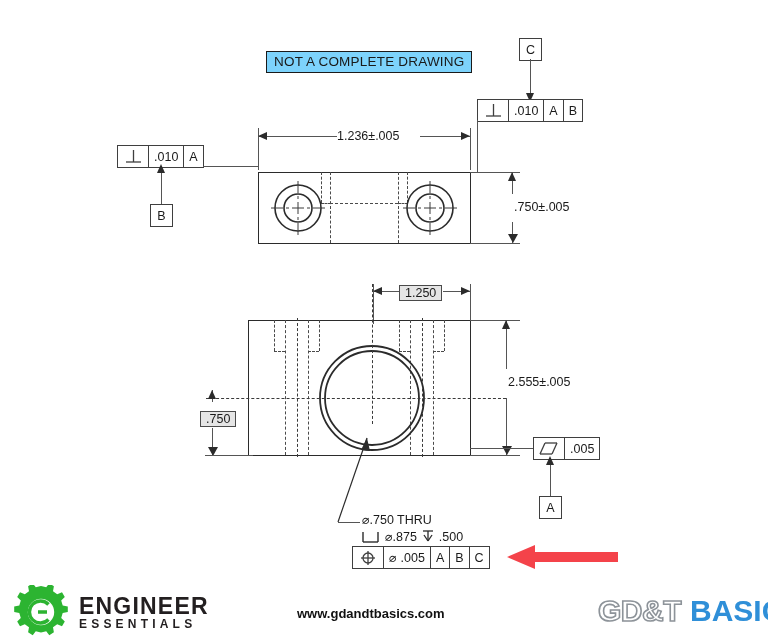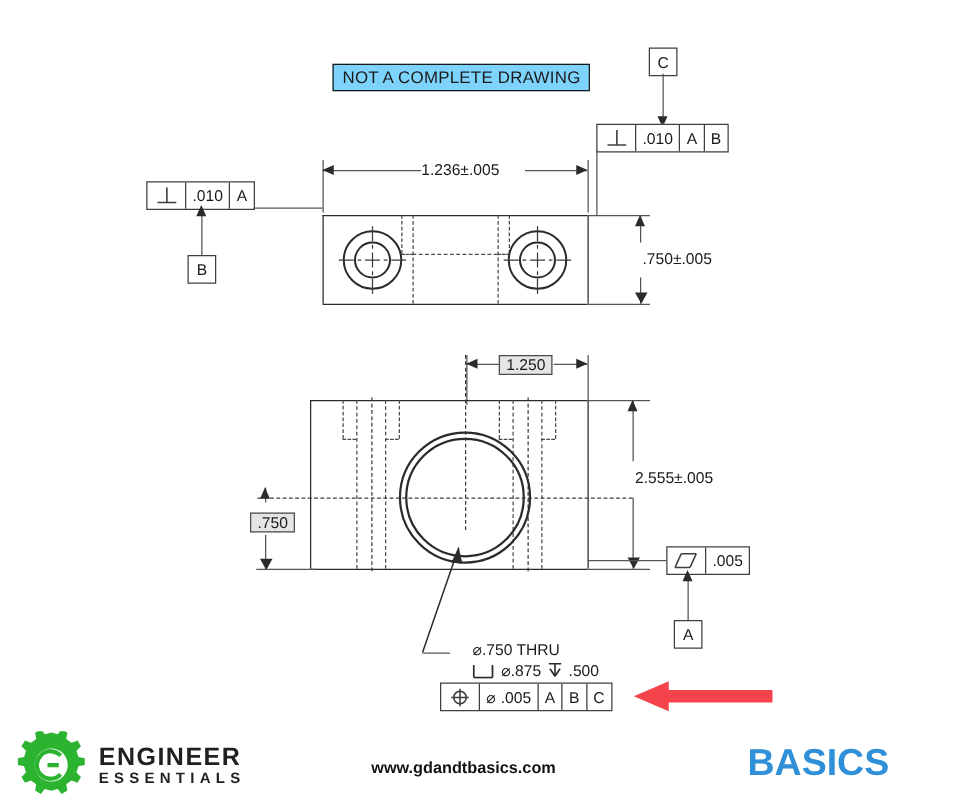--- a/index.html
+++ b/index.html
@@ -45,21 +45,21 @@
             border-right:9px solid #2b2b2b;}
   .tri-right{border-top:4px solid transparent;border-bottom:4px solid transparent;
              border-left:9px solid #2b2b2b;}
   .tri-up{border-left:4px solid transparent;border-right:4px solid transparent;
           border-bottom:9px solid #2b2b2b;}
   .tri-dn-s{border-left:4px solid transparent;border-right:4px solid transparent;
             border-top:9px solid #2b2b2b;}
 
   
   .url{font-size:13px;font-weight:bold;color:#111;}
-  .ee-text-1{font-size:20px;font-weight:bold;letter-spacing:1.2px;color:#231f20;line-height:1;}
+  .ee-text-1{font-size:23px;font-weight:bold;letter-spacing:1.2px;color:#231f20;line-height:1;}
   .ee-text-2{font-size:12px;font-weight:bold;letter-spacing:4.2px;color:#231f20;line-height:1;}
   .gdt-outline{font-size:30px;font-weight:bold;letter-spacing:-0.5px;color:#fff;
                -webkit-text-stroke:1.6px #8d9399;line-height:1;}
   .gdt-basics{font-size:30px;font-weight:bold;letter-spacing:0px;color:#2f8fd8;line-height:1;}
 </style>
 </head>
 <body>
 
 <div class="abs" style="left:266px;top:51px;">
   <div class="note-box">NOT A COMPLETE DRAWING</div>
@@ -226,21 +226,21 @@
 <div class="abs" style="left:539px;top:496px;">
   <div class="datum-box">A</div>
 </div>
 
 <svg class="abs" style="left:320px;top:430px;" width="60" height="100" viewBox="0 0 60 100">
   <line x1="47" y1="8" x2="18" y2="92" stroke="#2b2b2b" stroke-width="1.2"></line>
   <polygon points="47,8 41,20 50,21" fill="#2b2b2b"></polygon>
 </svg>
 <div class="thin-h" style="left:338px;top:522px;width:22px;"></div>
 
-<div class="abs" style="left:378px;top:512px;">
+<div class="abs" style="left:362px;top:512px;">
   <div class="dimtext" style="margin-bottom:2px;">⌀.750 THRU</div>
   <div style="display:flex;align-items:center;gap:5px;">
     <svg width="18" height="12" viewBox="0 0 18 12">
       <line x1="1" y1="1" x2="1" y2="11" stroke="#2b2b2b" stroke-width="1.4"></line>
       <line x1="1" y1="11" x2="16" y2="11" stroke="#2b2b2b" stroke-width="1.4"></line>
       <line x1="16" y1="11" x2="16" y2="1" stroke="#2b2b2b" stroke-width="1.4"></line>
     </svg>
     <span class="dimtext">⌀.875</span>
     <svg width="12" height="13" viewBox="0 0 12 13">
       <line x1="1" y1="1" x2="11" y2="1" stroke="#2b2b2b" stroke-width="1.3"></line>
@@ -283,14 +283,15 @@
   </svg>
   <div>
     <div class="ee-text-1">ENGINEER</div>
     <div class="ee-text-2" style="margin-top:0;">ESSENTIALS</div>
   </div>
 </div>
 
 <div class="abs url" style="left:297px;top:606px;">www.gdandtbasics.com</div>
 
 <div class="abs" style="left:598px;top:596px;display:flex;align-items:center;gap:9px;">
+  <span class="gdt-outline">GD&amp;T</span>
   <span class="gdt-basics">BASICS</span>
 </div>
 
 </body></html>

